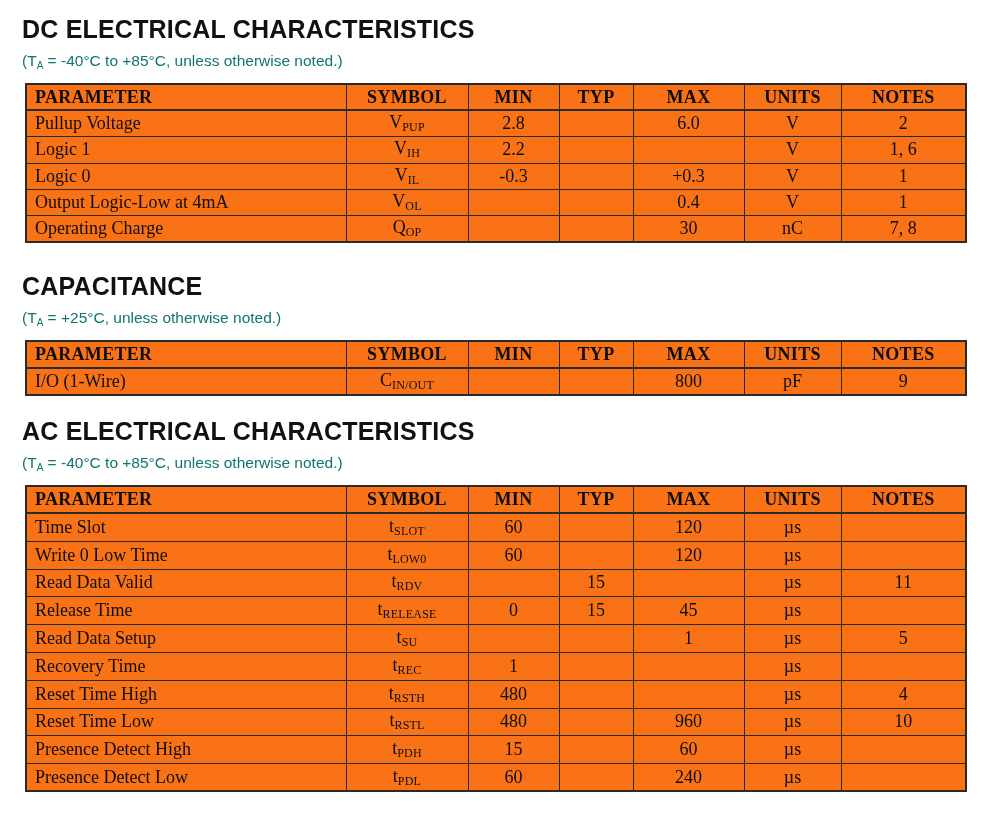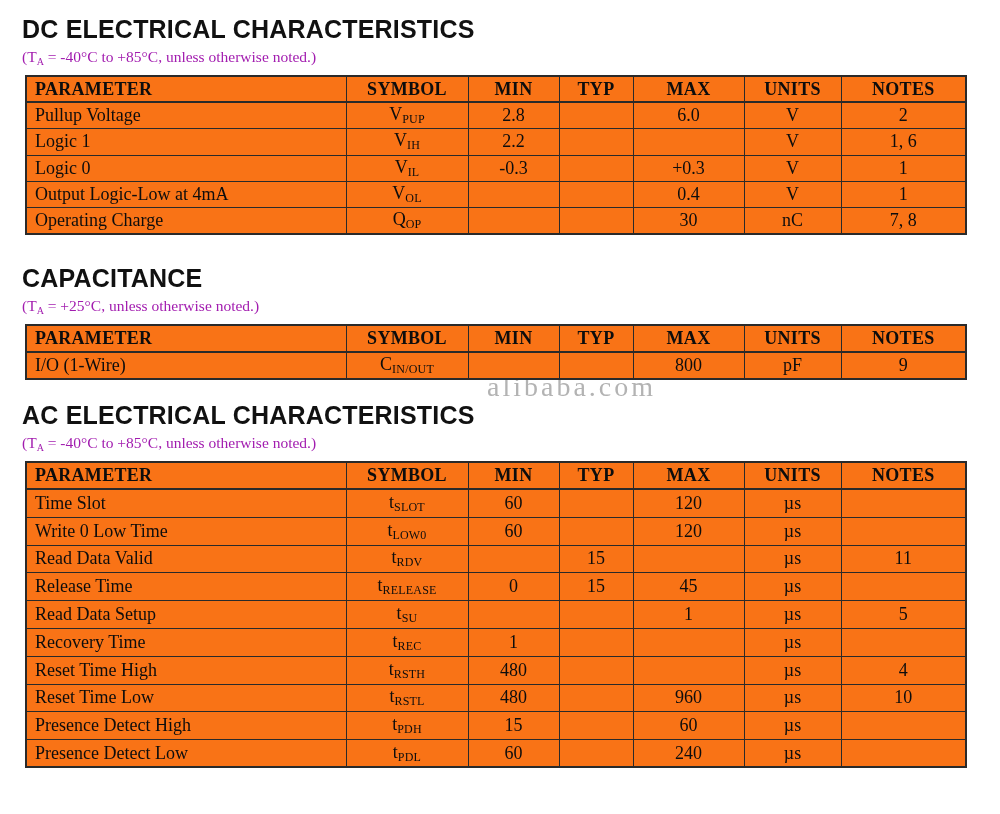--- a/index.html
+++ b/index.html
@@ -33,24 +33,24 @@
     margin:0;
     font-family:"Liberation Sans", sans-serif;
     font-size:25px;
     line-height:30px;
     font-weight:bold;
     color:#111111;
     letter-spacing:0.2px;
   }
   p.cond{
     margin:3px 0 0 0;
-    font-family:Liberation Serif, serif;
+    font-family:Liberation Sans, sans-serif;
     font-size:15.5px;
-    line-height:19px;
-    color:#a21caf;
+    line-height:27px;
+    color:#0f766e;
   }
   p.cond sub{
     font-size:10px;
     vertical-align:-3px;
   }
   table.spec{
     margin:4px 0 0 3px;
     border-collapse:collapse;
     table-layout:fixed;
     width:940px;

